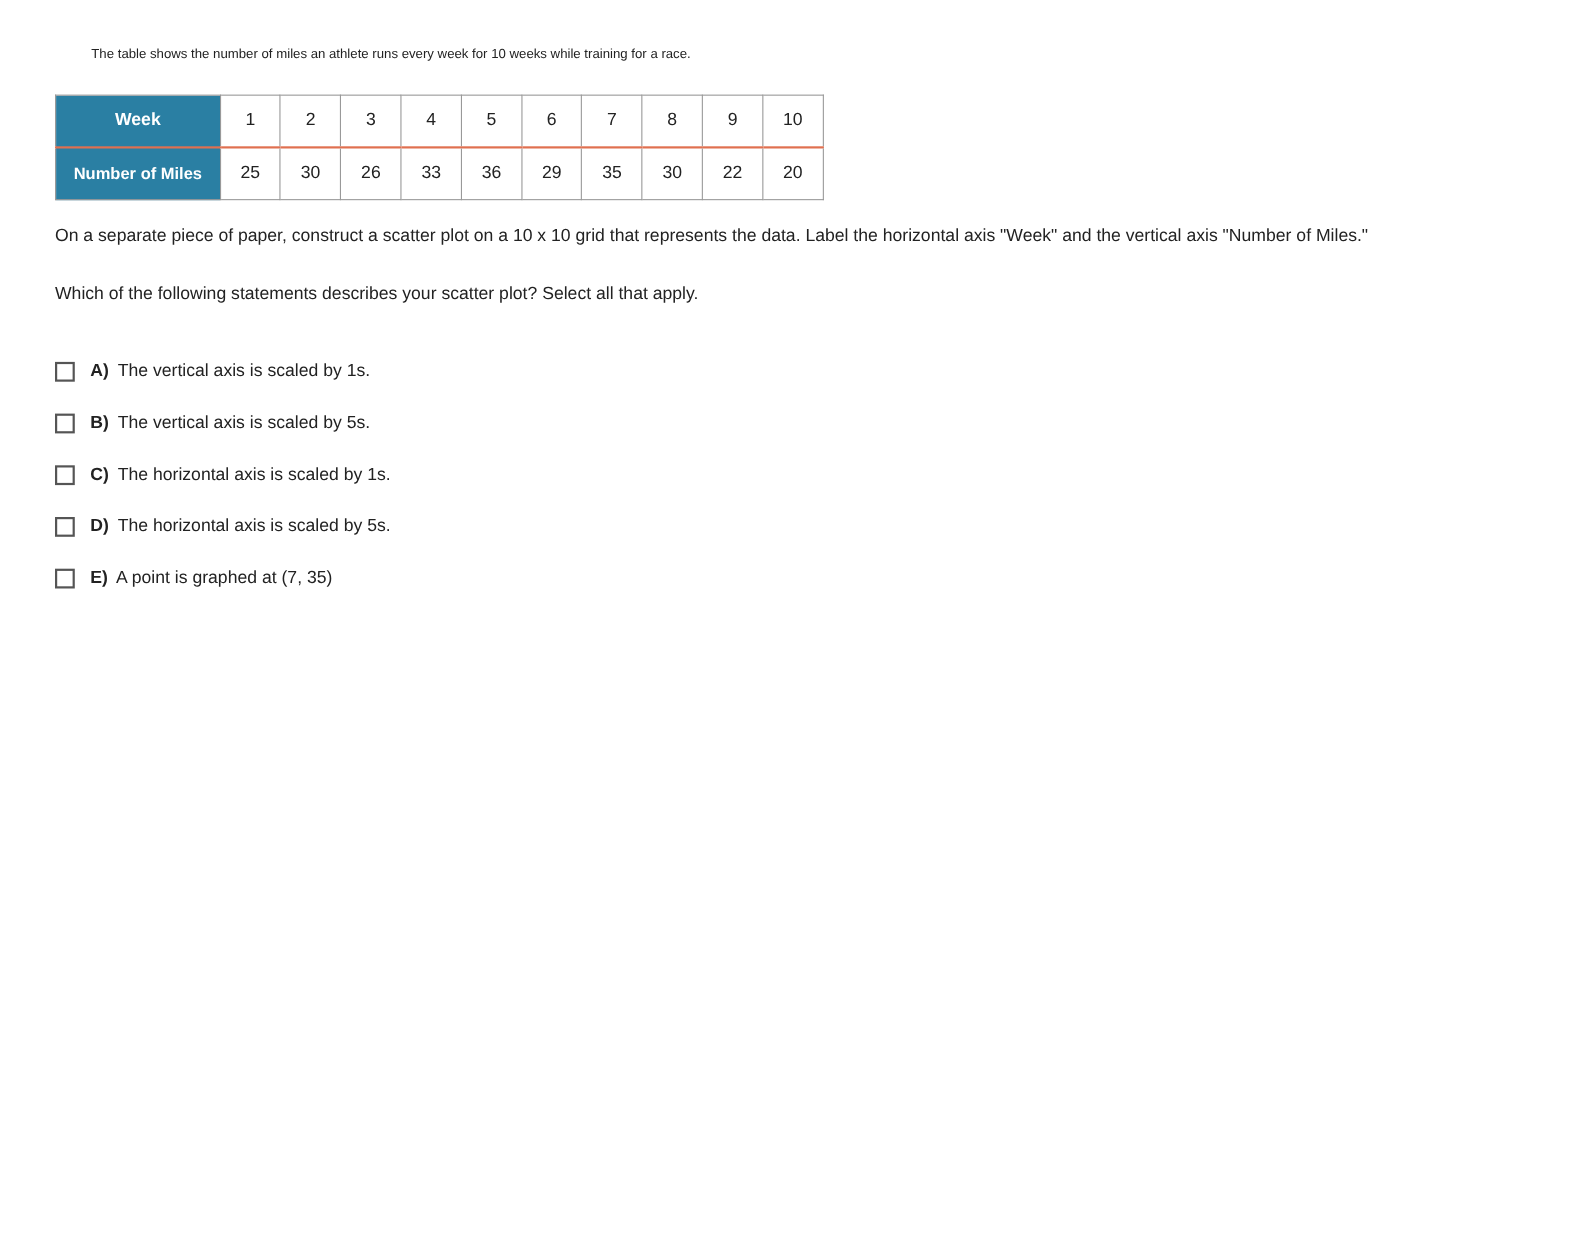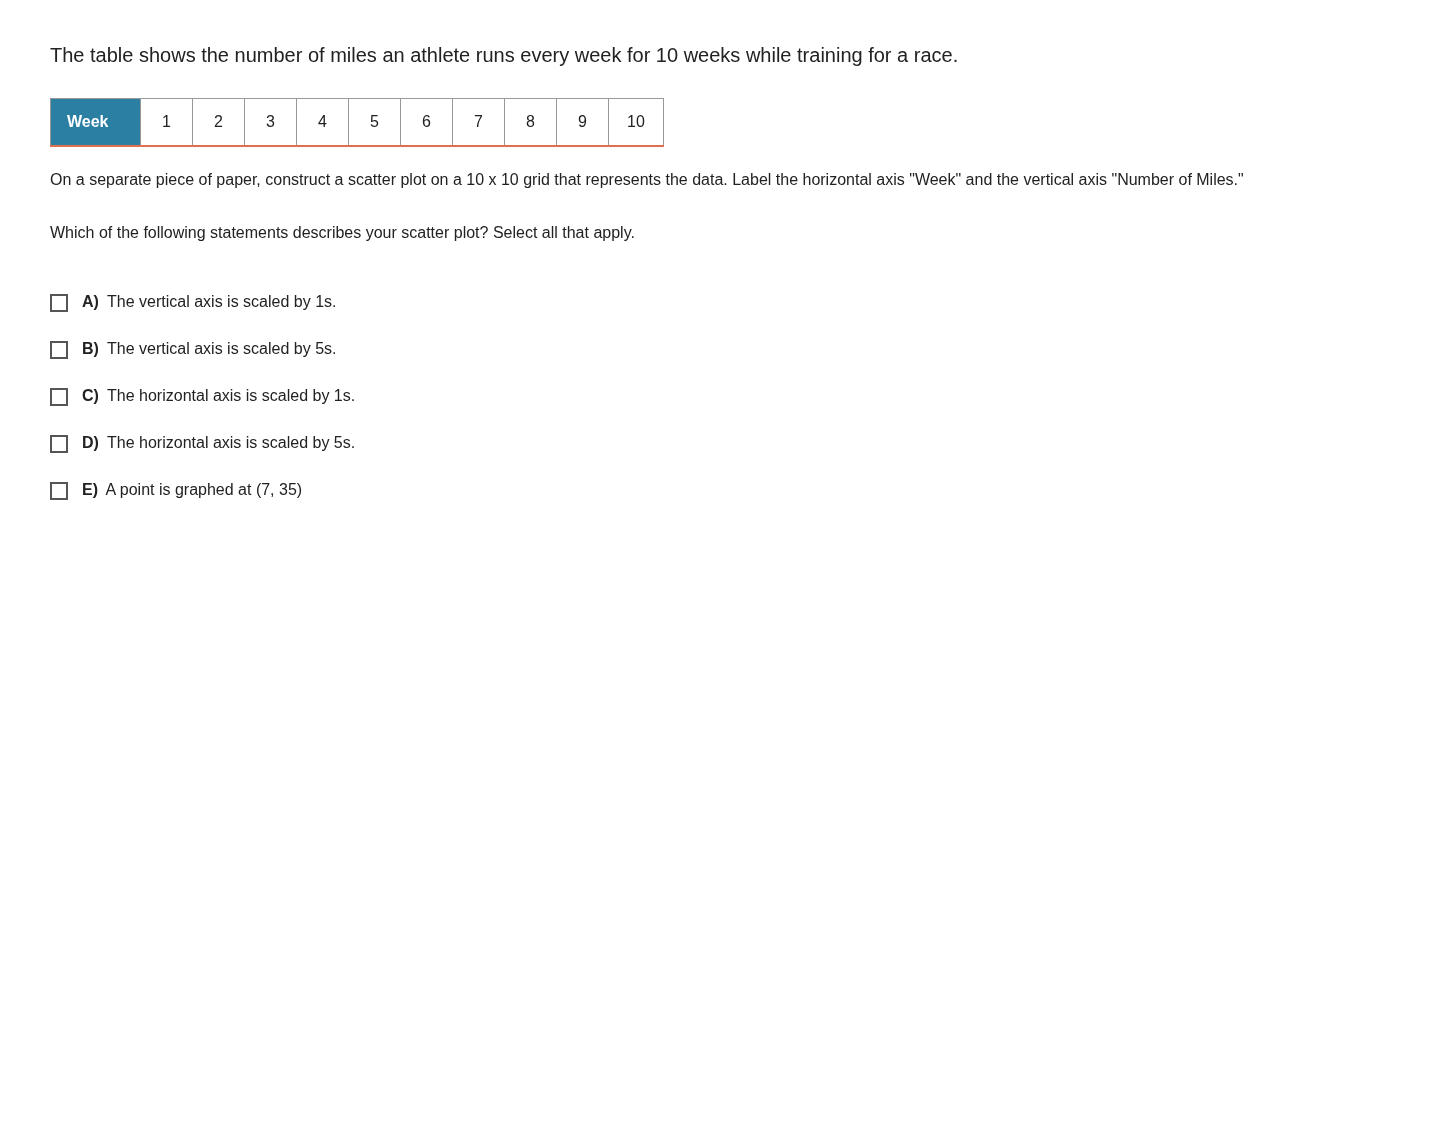--- a/index.html
+++ b/index.html
@@ -11,23 +11,24 @@
     body {
       font-family: Arial, sans-serif;
       font-size: 16px;
       color: #222;
       background: #fff;
       padding: 40px 50px;
       max-width: 1451px;
     }
 
     .intro-text {
-      font-size: 20px;
+      font-size: 12px;
       line-height: 1.5;
       margin-bottom: 28px;
+      margin-left: 33px;
     }
 
     .data-table {
       border-collapse: collapse;
       margin-bottom: 20px;
       width: auto;
     }
 
     .data-table td, .data-table th {
       border: 1px solid #999;
@@ -41,20 +42,21 @@
       background-color: #2a7fa3;
       color: #fff;
       font-weight: bold;
       text-align: left;
       padding: 14px 16px;
       min-width: 90px;
     }
 
     .data-table tr:first-child td {
       border-bottom: 2px solid #e07050;
+      text-align: center;
     }
 
     .instruction-text {
       font-size: 16px;
       line-height: 1.6;
       margin-bottom: 28px;
     }
 
     .question-text {
       font-size: 16px;
@@ -63,21 +65,21 @@
     }
 
     .options-list {
       list-style: none;
       padding: 0;
       margin: 0;
     }
 
     .option-item {
       display: flex;
-      align-items: center;
+      align-items: flex-end;
       margin-bottom: 28px;
       font-size: 16px;
     }
 
     .checkbox {
       width: 18px;
       height: 18px;
       border: 2px solid #555;
       display: inline-block;
       margin-right: 14px;
@@ -107,20 +109,33 @@
       <td>1</td>
       <td>2</td>
       <td>3</td>
       <td>4</td>
       <td>5</td>
       <td>6</td>
       <td>7</td>
       <td>8</td>
       <td>9</td>
       <td>10</td>
+    </tr>
+    <tr>
+      <td class="header-cell" style="font-size:15px;">Number of Miles</td>
+      <td>25</td>
+      <td>30</td>
+      <td>26</td>
+      <td>33</td>
+      <td>36</td>
+      <td>29</td>
+      <td>35</td>
+      <td>30</td>
+      <td>22</td>
+      <td>20</td>
     </tr>
   </tbody>
 </table>
 
 <p class="instruction-text">On a separate piece of paper, construct a scatter plot on a 10 x 10 grid that represents the data. Label the horizontal axis "Week" and the vertical axis "Number of Miles."</p>
 
 <p class="question-text">Which of the following statements describes your scatter plot? Select all that apply.</p>
 
 <ul class="options-list">
   <li class="option-item">

